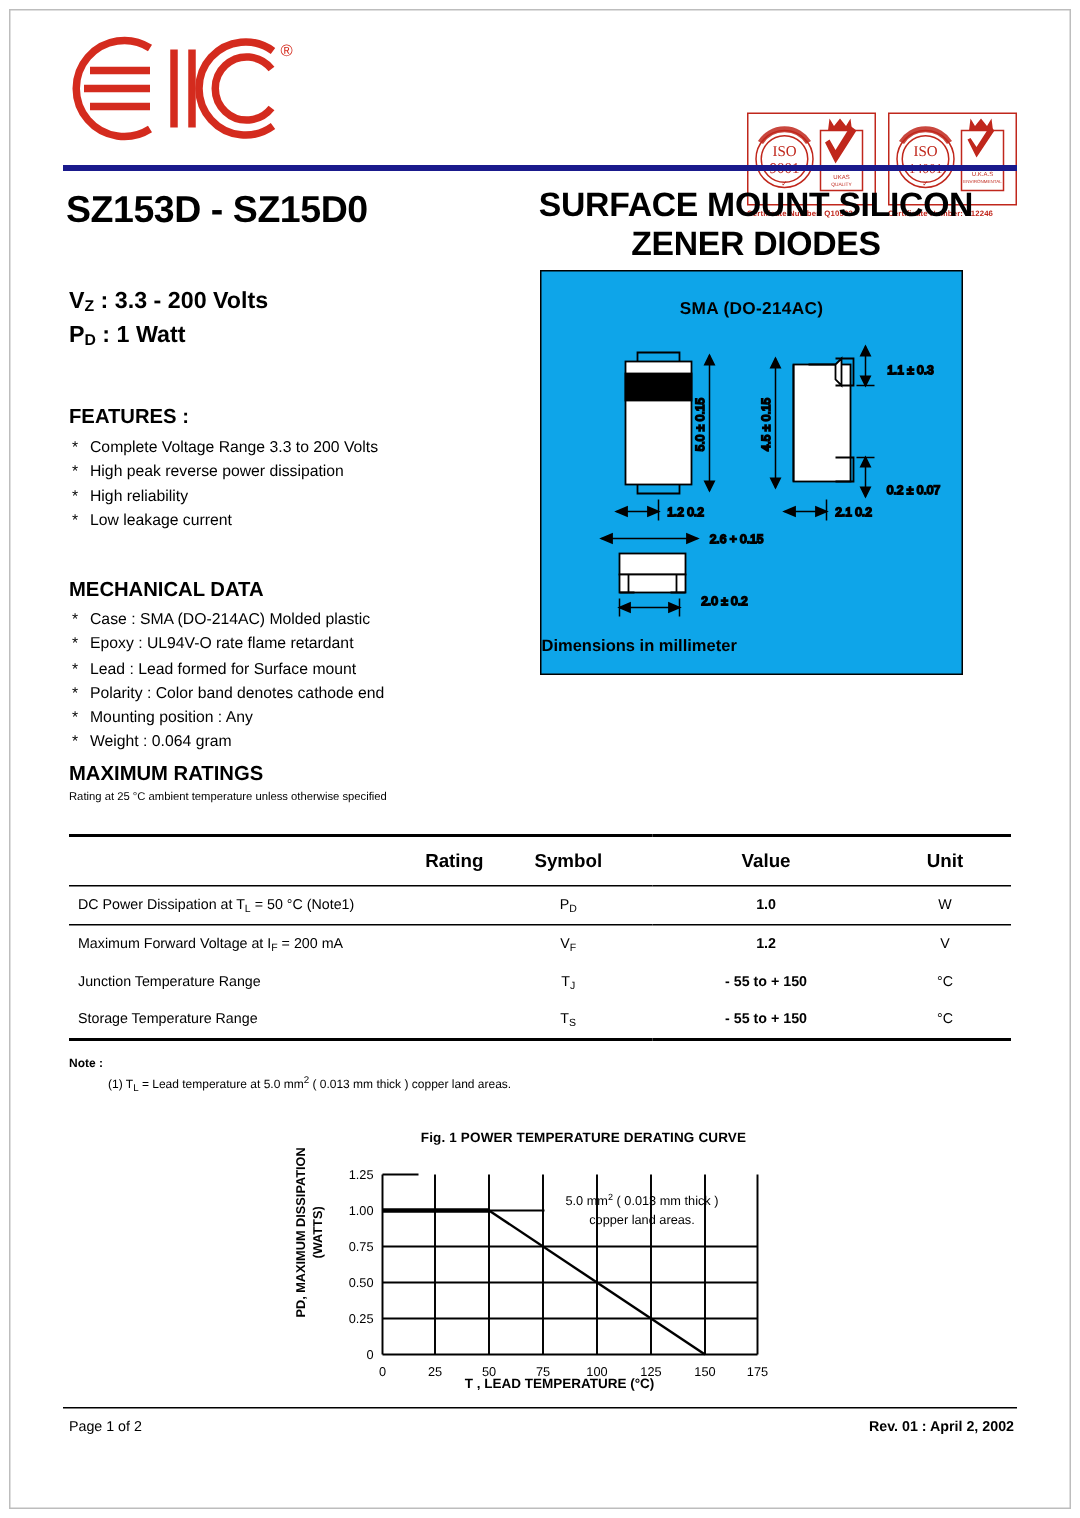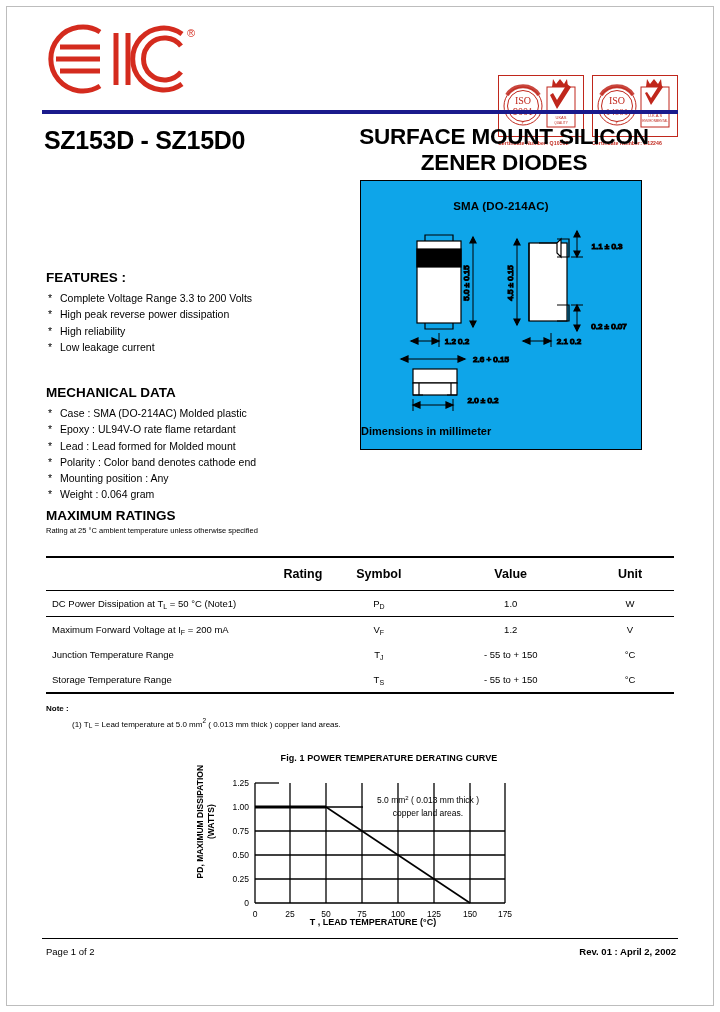--- a/index.html
+++ b/index.html
@@ -201,21 +201,21 @@
     border-bottom: 1.1px solid #000;
   }
   .ratings-table tbody td {
     height: 25px;
     vertical-align: middle;
   }
   .ratings-table tbody tr:first-child td { border-bottom: 1.1px solid #000; }
   .ratings-table tbody tr:last-child td { border-bottom: 2.2px solid #000; }
   .col-rating  { width: 44%; text-align: left; padding-left: 6px !important; }
   .col-symbol  { width: 18%; text-align: center; }
-  .col-value   { width: 24%; text-align: center; }
+  .col-value   { width: 24%; text-align: center; font-weight: bold; }
   .col-unit    { width: 14%; text-align: center; }
   .ratings-table sub {
     font-size: 7px;
     vertical-align: baseline;
     position: relative;
     top: 2px;
   }
 
   
   .note-block {
@@ -378,37 +378,41 @@
 
   <div class="blue-rule"></div>
 
   <div class="part-number">SZ153D - SZ15D0</div>
 
   <div class="main-title">
     <div>SURFACE MOUNT SILICON</div>
     <div>ZENER DIODES</div>
   </div>
 
+  <div class="spec-lines">
+    <div><span>V</span><sub>Z</sub><span> : 3.3 - 200 Volts</span></div>
+    <div><span>P</span><sub>D</sub><span> : 1 Watt</span></div>
+  </div>
 
   <div class="features">
     <div class="sec-heading">FEATURES :</div>
     <ul class="bullet-list">
       <li><span class="star">*</span><span>Complete Voltage Range 3.3 to 200 Volts</span></li>
       <li><span class="star">*</span><span>High peak reverse power dissipation</span></li>
       <li><span class="star">*</span><span>High reliability</span></li>
       <li><span class="star">*</span><span>Low leakage current</span></li>
     </ul>
   </div>
 
   <div class="mech">
     <div class="sec-heading">MECHANICAL DATA</div>
     <ul class="bullet-list">
       <li><span class="star">*</span><span>Case : SMA (DO-214AC) Molded plastic</span></li>
       <li><span class="star">*</span><span>Epoxy : UL94V-O rate flame retardant</span></li>
-      <li><span class="star">*</span><span>Lead : Lead formed for Molded mount</span></li>
+      <li><span class="star">*</span><span>Lead : Lead formed for Surface mount</span></li>
       <li><span class="star">*</span><span>Polarity : Color band denotes cathode end</span></li>
       <li><span class="star">*</span><span>Mounting position : Any</span></li>
       <li><span class="star">*</span><span>Weight : 0.064 gram</span></li>
     </ul>
   </div>
 
   <div class="pkg-panel">
     <div class="pkg-title">SMA (DO-214AC)</div>
 
     <svg class="pkg-svg" width="282" height="190" viewBox="0 0 282 190">

